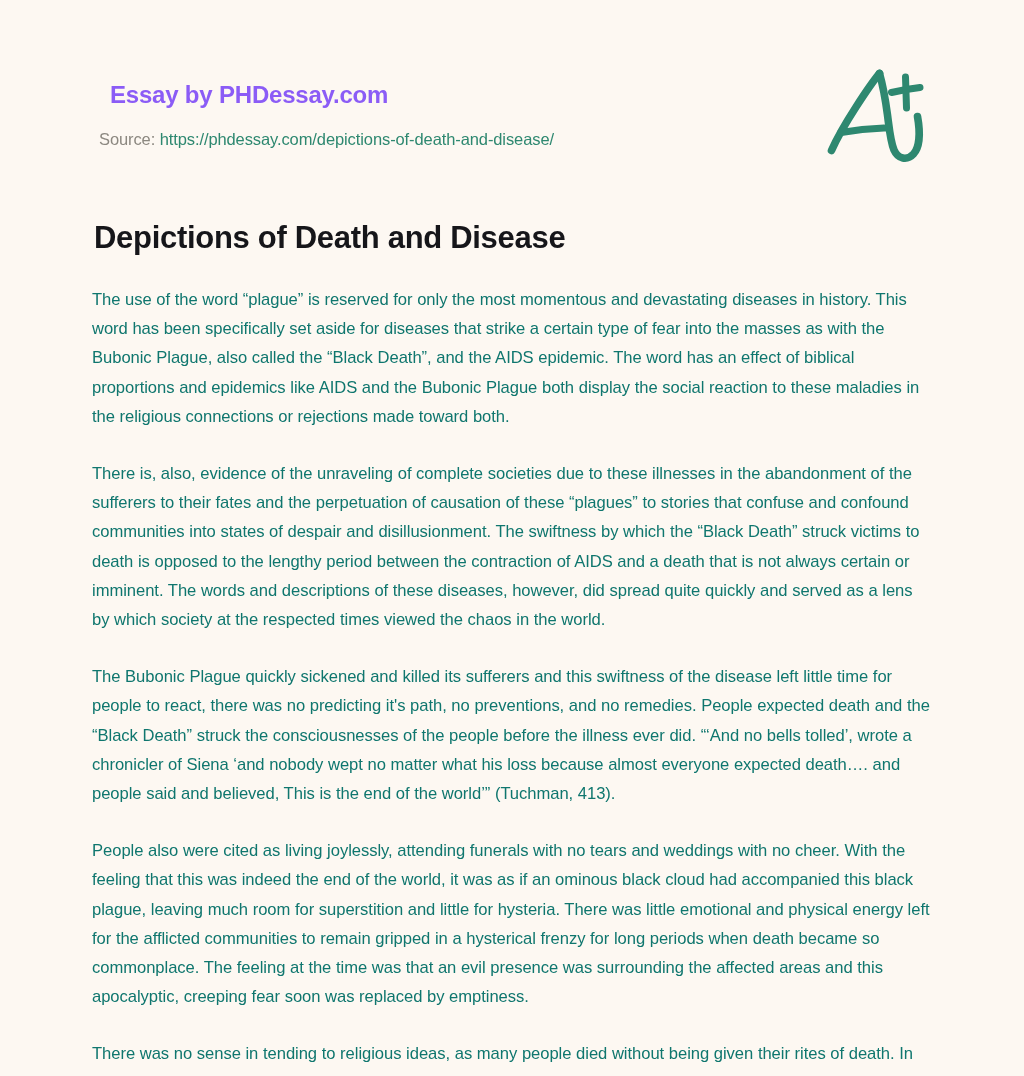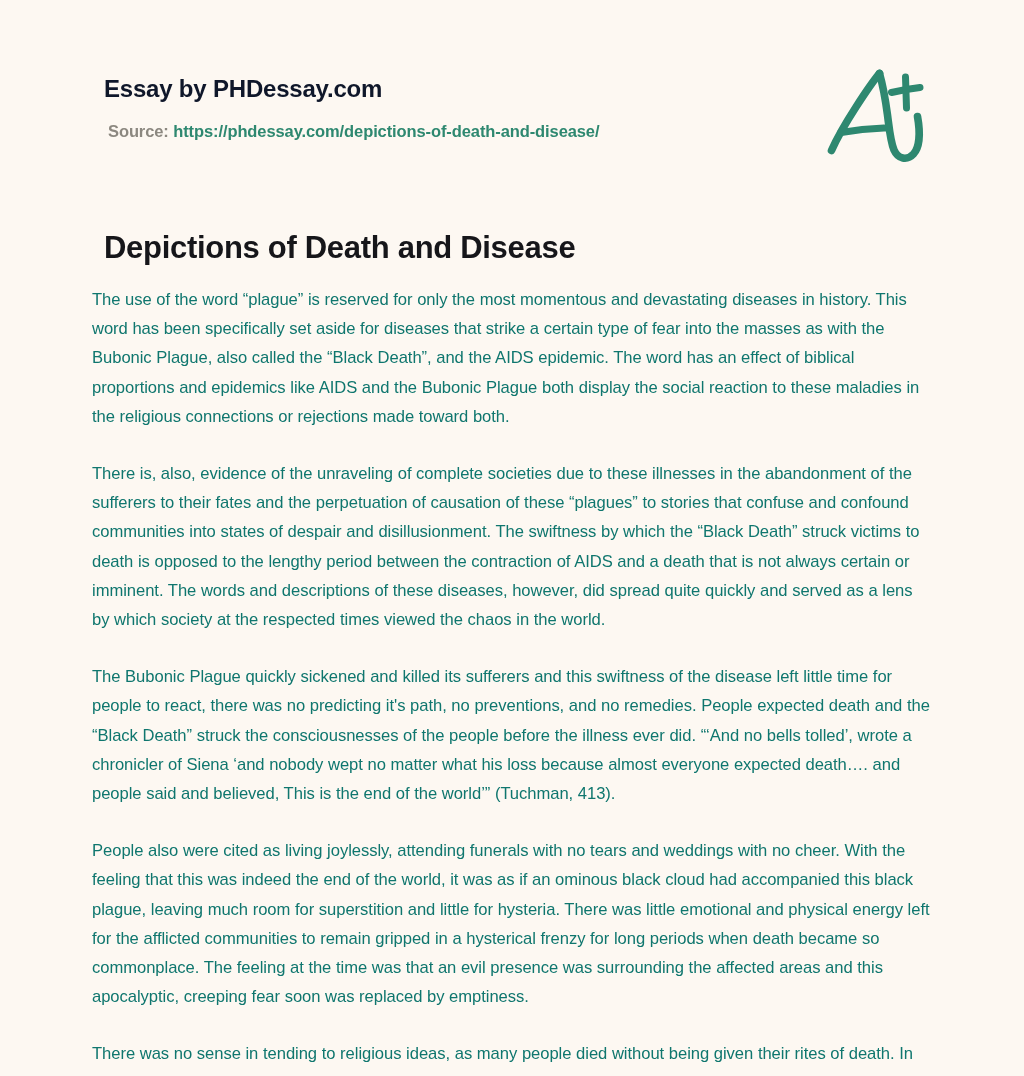--- a/index.html
+++ b/index.html
@@ -26,35 +26,34 @@
   .header {
     position: absolute;
     left: 92px;
     top: 62px;
     width: 840px;
   }
 
   .brand-line {
     font-size: 24px;
     font-weight: bold;
-    color: #0f172a;
+    color: #8b5cf6;
     letter-spacing: -0.2px;
     line-height: 30px;
-    margin: 12px;
+    margin: 18px;
   }
 
   .source-line {
-    margin: 16px;
+    margin: 7px;
     margin-top: 16px;
     font-size: 16.5px;
     line-height: 22px;
     color: #8c8880;
     letter-spacing: -0.1px;
     white-space: nowrap;
-    font-weight: bold;
   }
 
   .source-label {
     color: #8c8880;
   }
 
   .source-url {
     color: #2e8870;
     text-decoration: none;
   }
@@ -71,21 +70,21 @@
     display: block;
     width: 120px;
     height: 112px;
   }
 
   
   .doc-title {
     position: absolute;
     left: 92px;
     top: 216px;
-    margin: 12px;
+    margin: 2px;
     font-size: 31px;
     font-weight: bold;
     color: #16161a;
     letter-spacing: -0.3px;
     line-height: 40px;
   }
 
   
   .body-copy {
     position: absolute;

